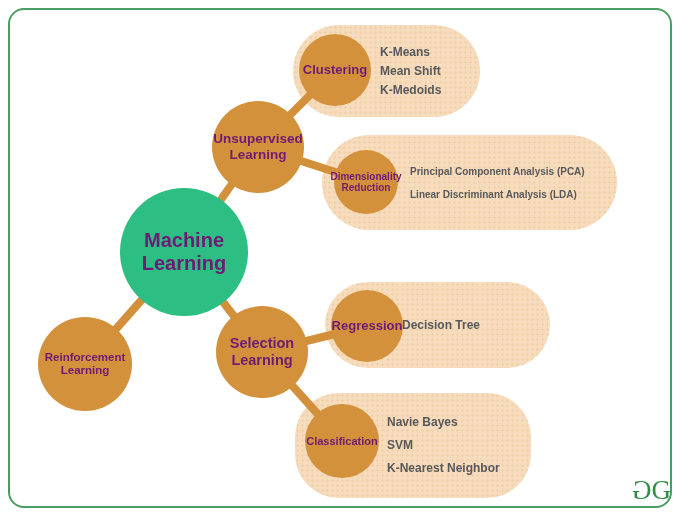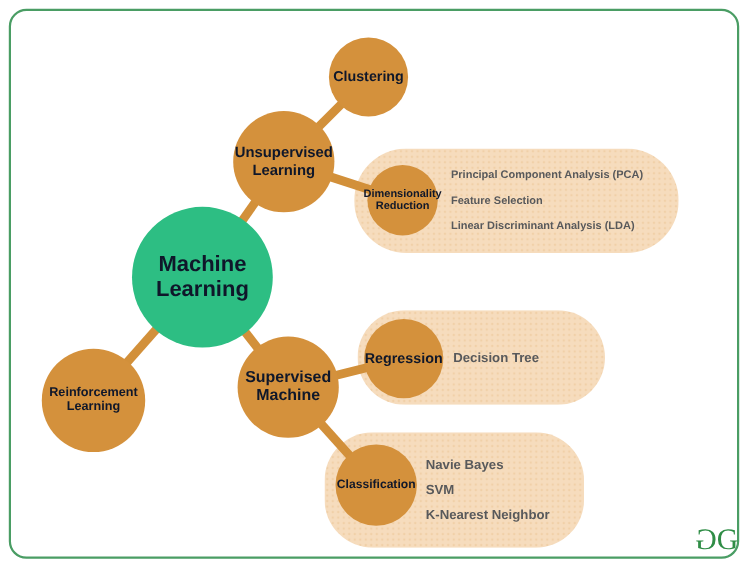--- a/index.html
+++ b/index.html
@@ -47,21 +47,21 @@
     color: #58595b;
     white-space: nowrap;
   }
   .tight .pill-item { line-height: 19px; }
   .roomy .pill-item { line-height: 23px; }
   .small .pill-item { font-size: 10px; }
   .node {
     position: absolute;
     border-radius: 50%;
     background: #d4913c;
-    color: #0f172a;
+    color: #701a75;
     font-weight: 700;
     display: flex;
     align-items: center;
     justify-content: center;
     text-align: center;
     z-index: 3;
   }
   .node .lbl {
     display: block;
     line-height: 1.15;
@@ -85,21 +85,21 @@
   #node-regression { left: 331px; top: 290px; width: 72px; height: 72px; font-size: 13px; }
   #node-regression .lbl { white-space: nowrap; }
   #node-classification { left: 305px; top: 404px; width: 74px; height: 74px; font-size: 11px; }
   #node-classification .lbl { white-space: nowrap; }
 
   #pill-clustering { left: 293px; top: 25px; width: 187px; height: 92px; border-radius: 46px; }
   #pill-clustering .pill-list { left: 87px; }
   #pill-dimensionality { left: 322px; top: 135px; width: 295px; height: 95px; border-radius: 48px; }
   #pill-dimensionality .pill-list { left: 88px; }
   #pill-regression { left: 325px; top: 282px; width: 225px; height: 86px; border-radius: 43px; }
-  #pill-regression .pill-list { left: 87px; }
+  #pill-regression .pill-list { left: 77px; }
   #pill-classification { left: 295px; top: 393px; width: 236px; height: 105px; border-radius: 44px; }
   #pill-classification .pill-list { left: 92px; }
 
   .logo {
     position: absolute;
     right: 10px;
     bottom: 12px;
     z-index: 4;
     font-family: "Liberation Serif", "DejaVu Serif", serif;
     font-size: 27px;
@@ -123,25 +123,31 @@
   <svg class="connectors" width="680" height="516" viewBox="0 0 680 516">
     <line x1="184" y1="252" x2="258" y2="147" stroke="#d2903a" stroke-width="8"></line>
     <line x1="184" y1="252" x2="262" y2="352" stroke="#d2903a" stroke-width="8"></line>
     <line x1="184" y1="252" x2="85" y2="364" stroke="#d2903a" stroke-width="8"></line>
     <line x1="258" y1="147" x2="335" y2="70" stroke="#d2903a" stroke-width="8"></line>
     <line x1="258" y1="147" x2="366" y2="182" stroke="#d2903a" stroke-width="8"></line>
     <line x1="262" y1="352" x2="367" y2="326" stroke="#d2903a" stroke-width="8"></line>
     <line x1="262" y1="352" x2="342" y2="441" stroke="#d2903a" stroke-width="8"></line>
   </svg>
 
+  <div class="pill" id="pill-clustering">
+    <div class="pill-list tight">
+      <div class="pill-item">K-Means</div>
+      <div class="pill-item">Mean Shift</div>
+      <div class="pill-item">K-Medoids</div>
+    </div>
+  </div>
 
   <div class="pill small" id="pill-dimensionality">
     <div class="pill-list roomy">
       <div class="pill-item">Principal Component Analysis (PCA)</div>
-      <div class="pill-item">Feature Selection</div>
       <div class="pill-item">Linear Discriminant Analysis (LDA)</div>
     </div>
   </div>
 
   <div class="pill" id="pill-regression">
     <div class="pill-list tight">
       <div class="pill-item">Decision Tree</div>
     </div>
   </div>
 
@@ -155,21 +161,21 @@
 
   <div class="node" id="node-unsupervised">
     <span class="lbl">Unsupervised Learning</span>
   </div>
 
   <div class="node" id="node-ml">
     <span class="lbl">Machine Learning</span>
   </div>
 
   <div class="node" id="node-supervised">
-    <span class="lbl">Supervised Machine</span>
+    <span class="lbl">Selection Learning</span>
   </div>
 
   <div class="node" id="node-reinforcement">
     <span class="lbl">Reinforcement Learning</span>
   </div>
 
   <div class="node" id="node-clustering">
     <span class="lbl">Clustering</span>
   </div>
 

